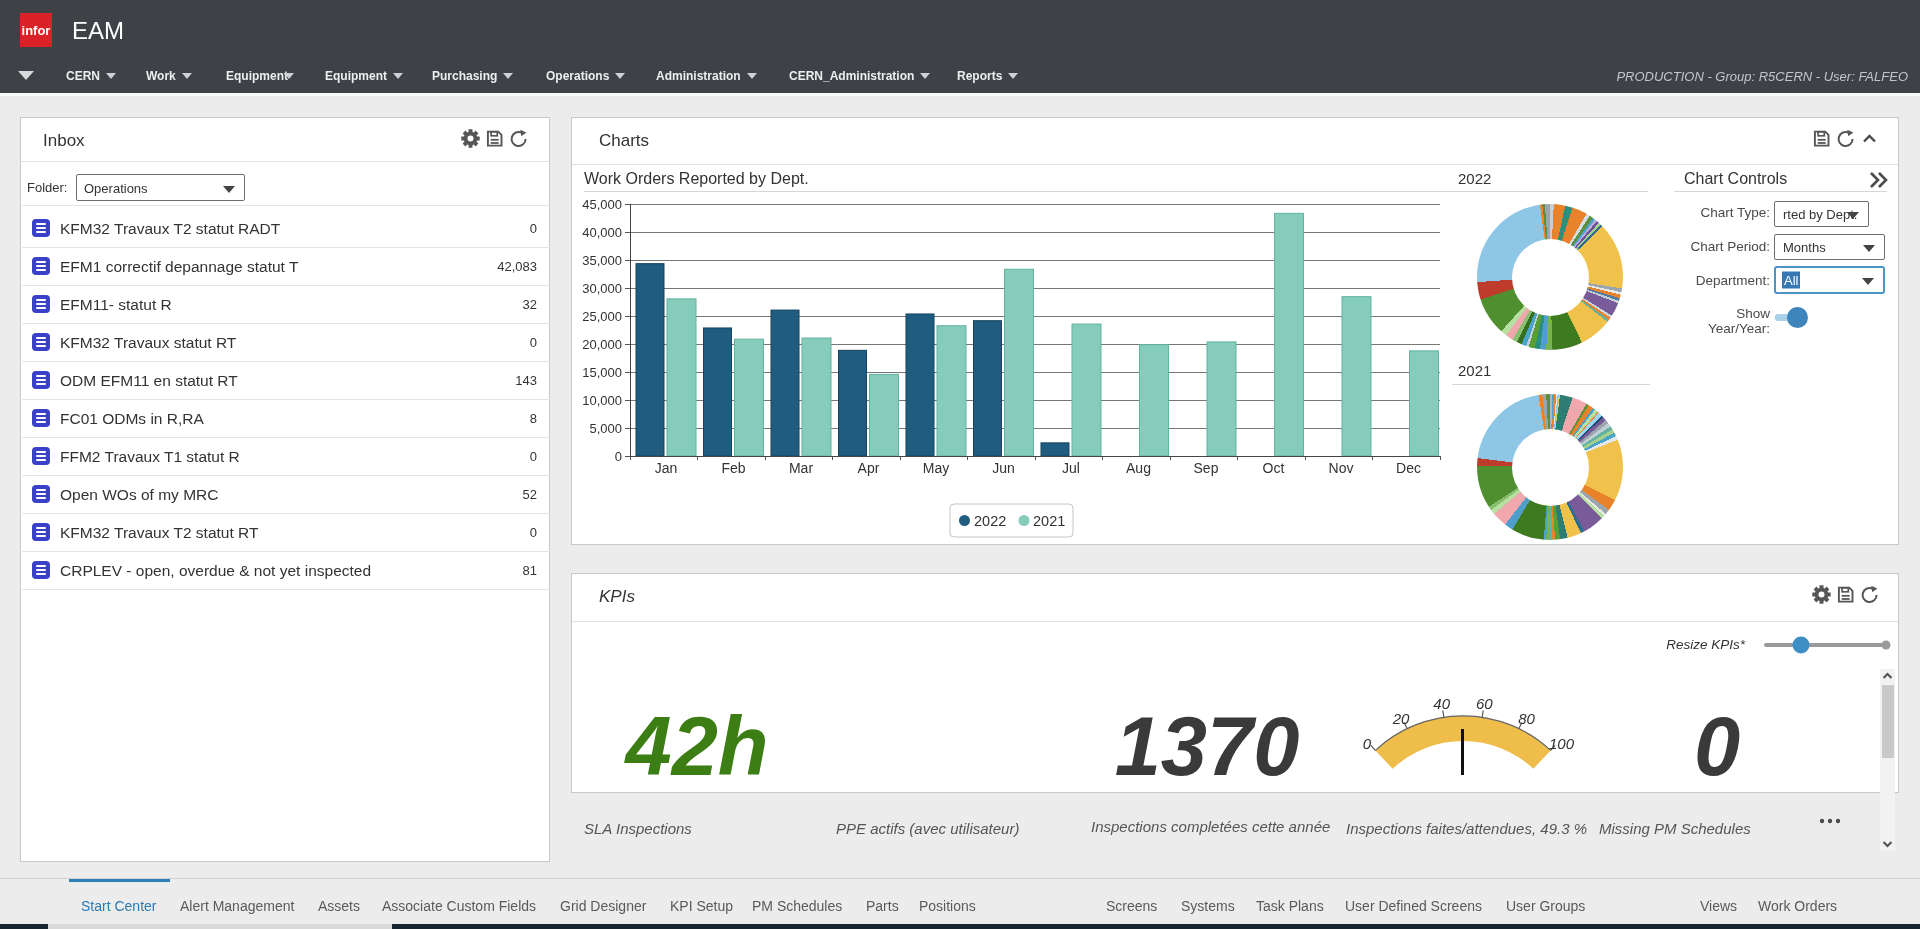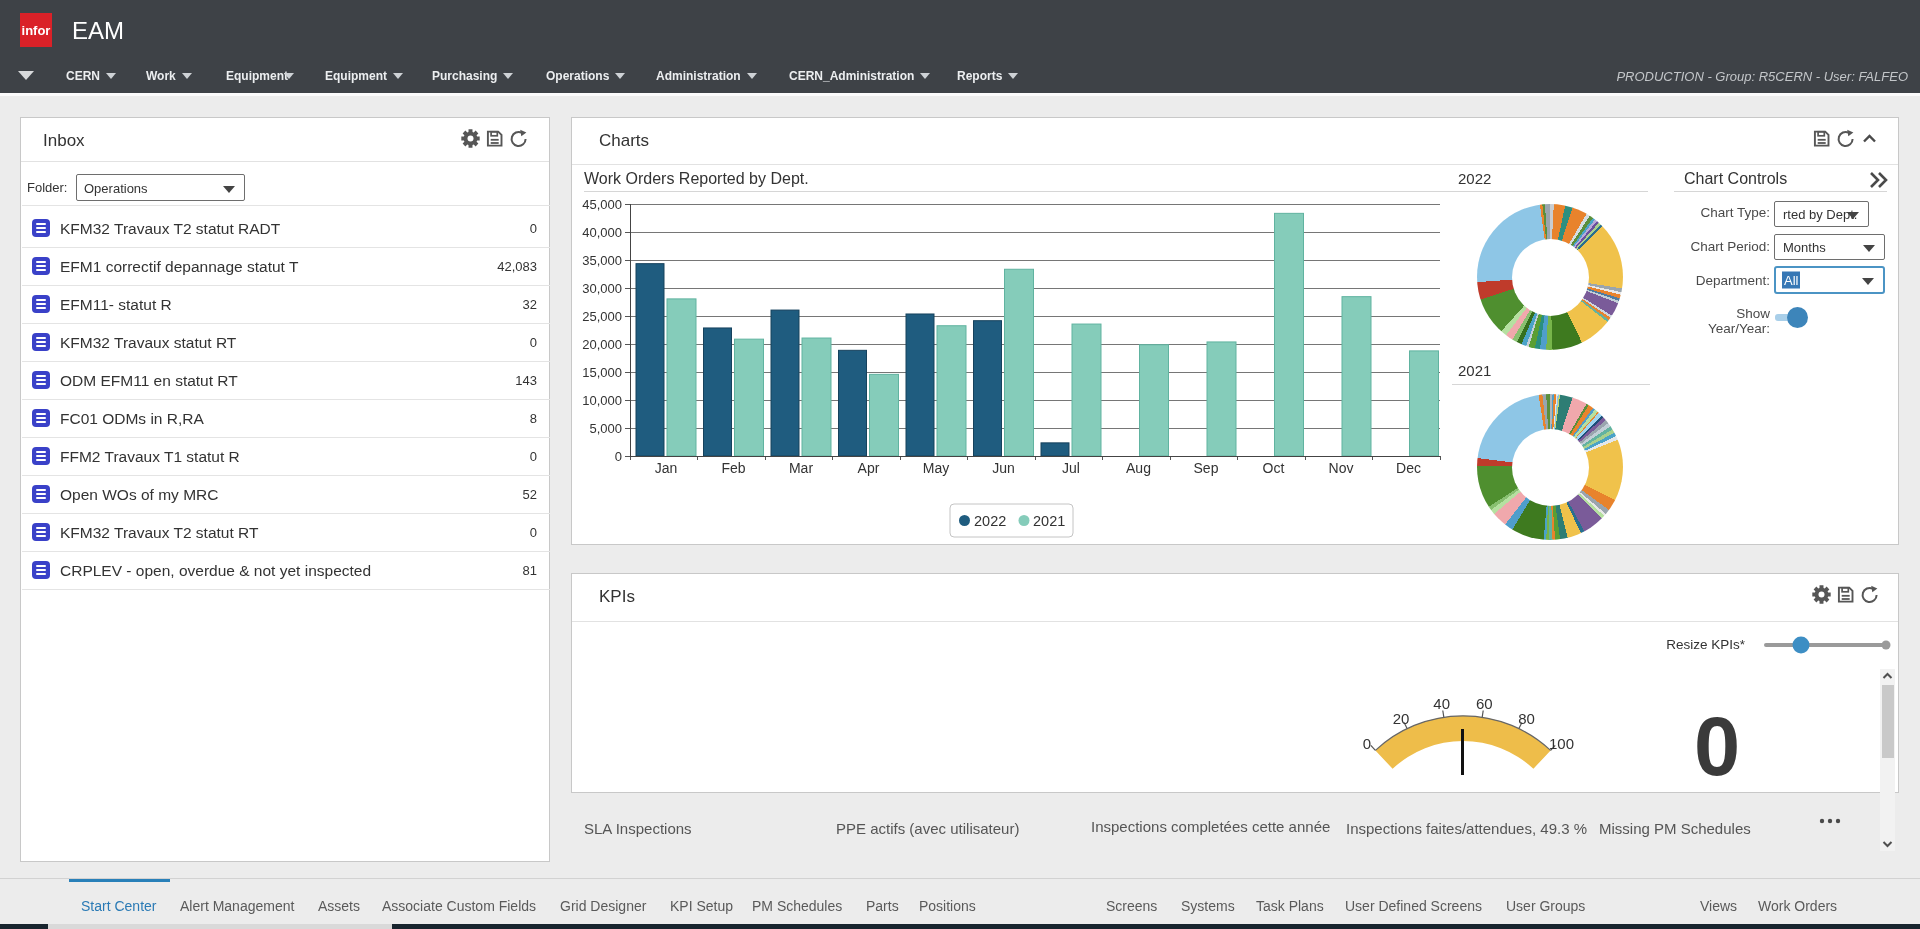--- a/index.html
+++ b/index.html
@@ -311,21 +311,21 @@
         <span class="sc"></span>
     </div>
     <div class="sel" style="left:1202px; top:148px; width:111px; height:28px; border:2px solid #4b94c4; border-radius:3px;">
       <span class="st" style="left:6px; background:#3677b5; color:#fff; padding:1px 2px;">All</span>
         <span class="sc"></span>
     </div>
     <div class="abs" style="left:1203px; top:196px; width:24px; height:7px; background:#a9cfe9; border-radius:3px;"></div>
     <div class="abs" style="left:1215px; top:189px; width:21px; height:21px; background:#3d85ba; border-radius:50%;"></div>
   </div>
 
-  <div class="panel" id="kpis" style="left:571px; top:573px; width:1328px; height:220px;">
+  <div class="panel" id="kpis" style="left:571px; top:573px; width:1328px; height:220px;font-style:italic;">
     <div class="ptitle" style="left:27px; top:13px;">KPIs</div>
     <div id="kpis-icons" class="abs" style="left:1240px; top:11px;"><span style="display:inline-block; margin-right:5px; vertical-align:top;"><svg width="19" height="19" viewBox="0 0 19 19">
             <polygon points="7.55,0.31 11.45,0.31 11.52,2.90 12.74,3.41 14.62,1.62 17.38,4.38 15.59,6.26 16.10,7.48 18.69,7.55 18.69,11.45 16.10,11.52 15.59,12.74 17.38,14.62 14.62,17.38 12.74,15.59 11.52,16.10 11.45,18.69 7.55,18.69 7.48,16.10 6.26,15.59 4.38,17.38 1.62,14.62 3.41,12.74 2.90,11.52 0.31,11.45 0.31,7.55 2.90,7.48 3.41,6.26 1.62,4.38 4.38,1.62 6.26,3.41 7.48,2.90 " fill="#565656"></polygon>
             <circle cx="9.5" cy="9.5" r="3.0" fill="#fff"></circle>
           </svg></span><span style="display:inline-block; margin-right:5px; vertical-align:top;"><svg width="19" height="19" viewBox="0 0 19 19">
             <path d="M2.9 2.6 H13.2 L16.5 5.9 V16.6 H2.9 Z" fill="none" stroke="#565656" stroke-width="1.9"></path>
             <rect x="6.1" y="2.8" width="6.2" height="4.0" fill="none" stroke="#565656" stroke-width="1.7"></rect>
             <rect x="5.7" y="9.9" width="8" height="1.8" fill="#565656"></rect>
             <rect x="5.7" y="13.1" width="8" height="1.8" fill="#565656"></rect>
           </svg></span><span style="display:inline-block; margin-right:5px; vertical-align:top;"><svg width="19" height="19" viewBox="0 0 19 19">
@@ -334,20 +334,22 @@
           </svg></span></div>
     <div class="phline" style="top:47px;"></div>
     <div class="abs" style="right:153px; top:63px; font-size:13.5px; color:#333;">Resize KPIs*</div>
 
     <svg class="abs" style="left:1190px; top:62px;" width="130" height="18" viewBox="0 0 130 18">
       <line x1="4" y1="9" x2="124" y2="9" stroke="#9a9a9a" stroke-width="4" stroke-linecap="round"></line>
       <circle cx="124" cy="9" r="4.5" fill="#9a9a9a"></circle>
       <circle cx="39" cy="9" r="8.5" fill="#3d8ec4"></circle>
     </svg>
 
+    <div class="kpi-num" style="left:0px; top:125px; color:#3c7d14;">42h</div>
+    <div class="kpi-num" style="left:510px; top:125px;">1370</div>
     <div class="kpi-num" style="left:1020px; top:125px;">0</div>
     <div class="kpi-lab" style="left:12px; top:246px;">SLA Inspections</div>
     <div class="kpi-lab" style="left:264px; top:246px;">PPE actifs (avec utilisateur)</div>
     <div class="kpi-lab" style="left:519px; top:244px;text-align:right;">Inspections completées cette année</div>
     <div class="kpi-lab" style="left:774px; top:246px;">Inspections faites/attendues, 49.3 %</div>
     <div class="kpi-lab" style="left:1027px; top:246px;">Missing PM Schedules</div>
     <svg class="abs" style="left:1247px; top:244px;" width="22" height="6" viewBox="0 0 22 6">
         <circle cx="3" cy="3" r="2.2" fill="#4a4a4a"></circle>
         <circle cx="11" cy="3" r="2.2" fill="#4a4a4a"></circle>
         <circle cx="19" cy="3" r="2.2" fill="#4a4a4a"></circle>

